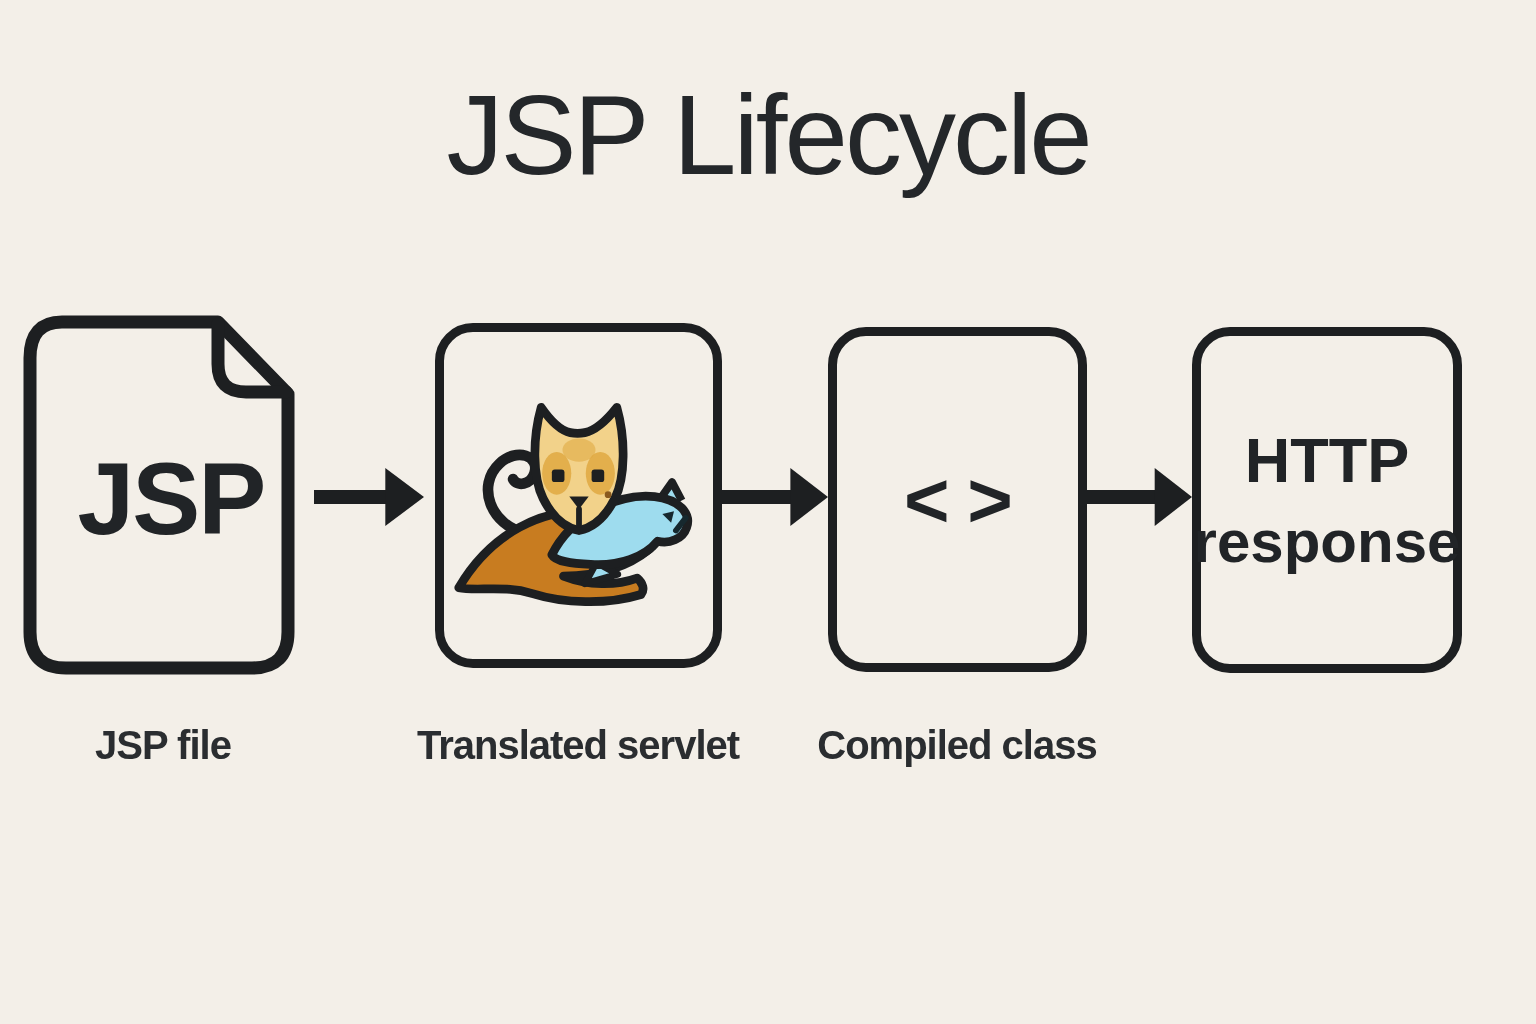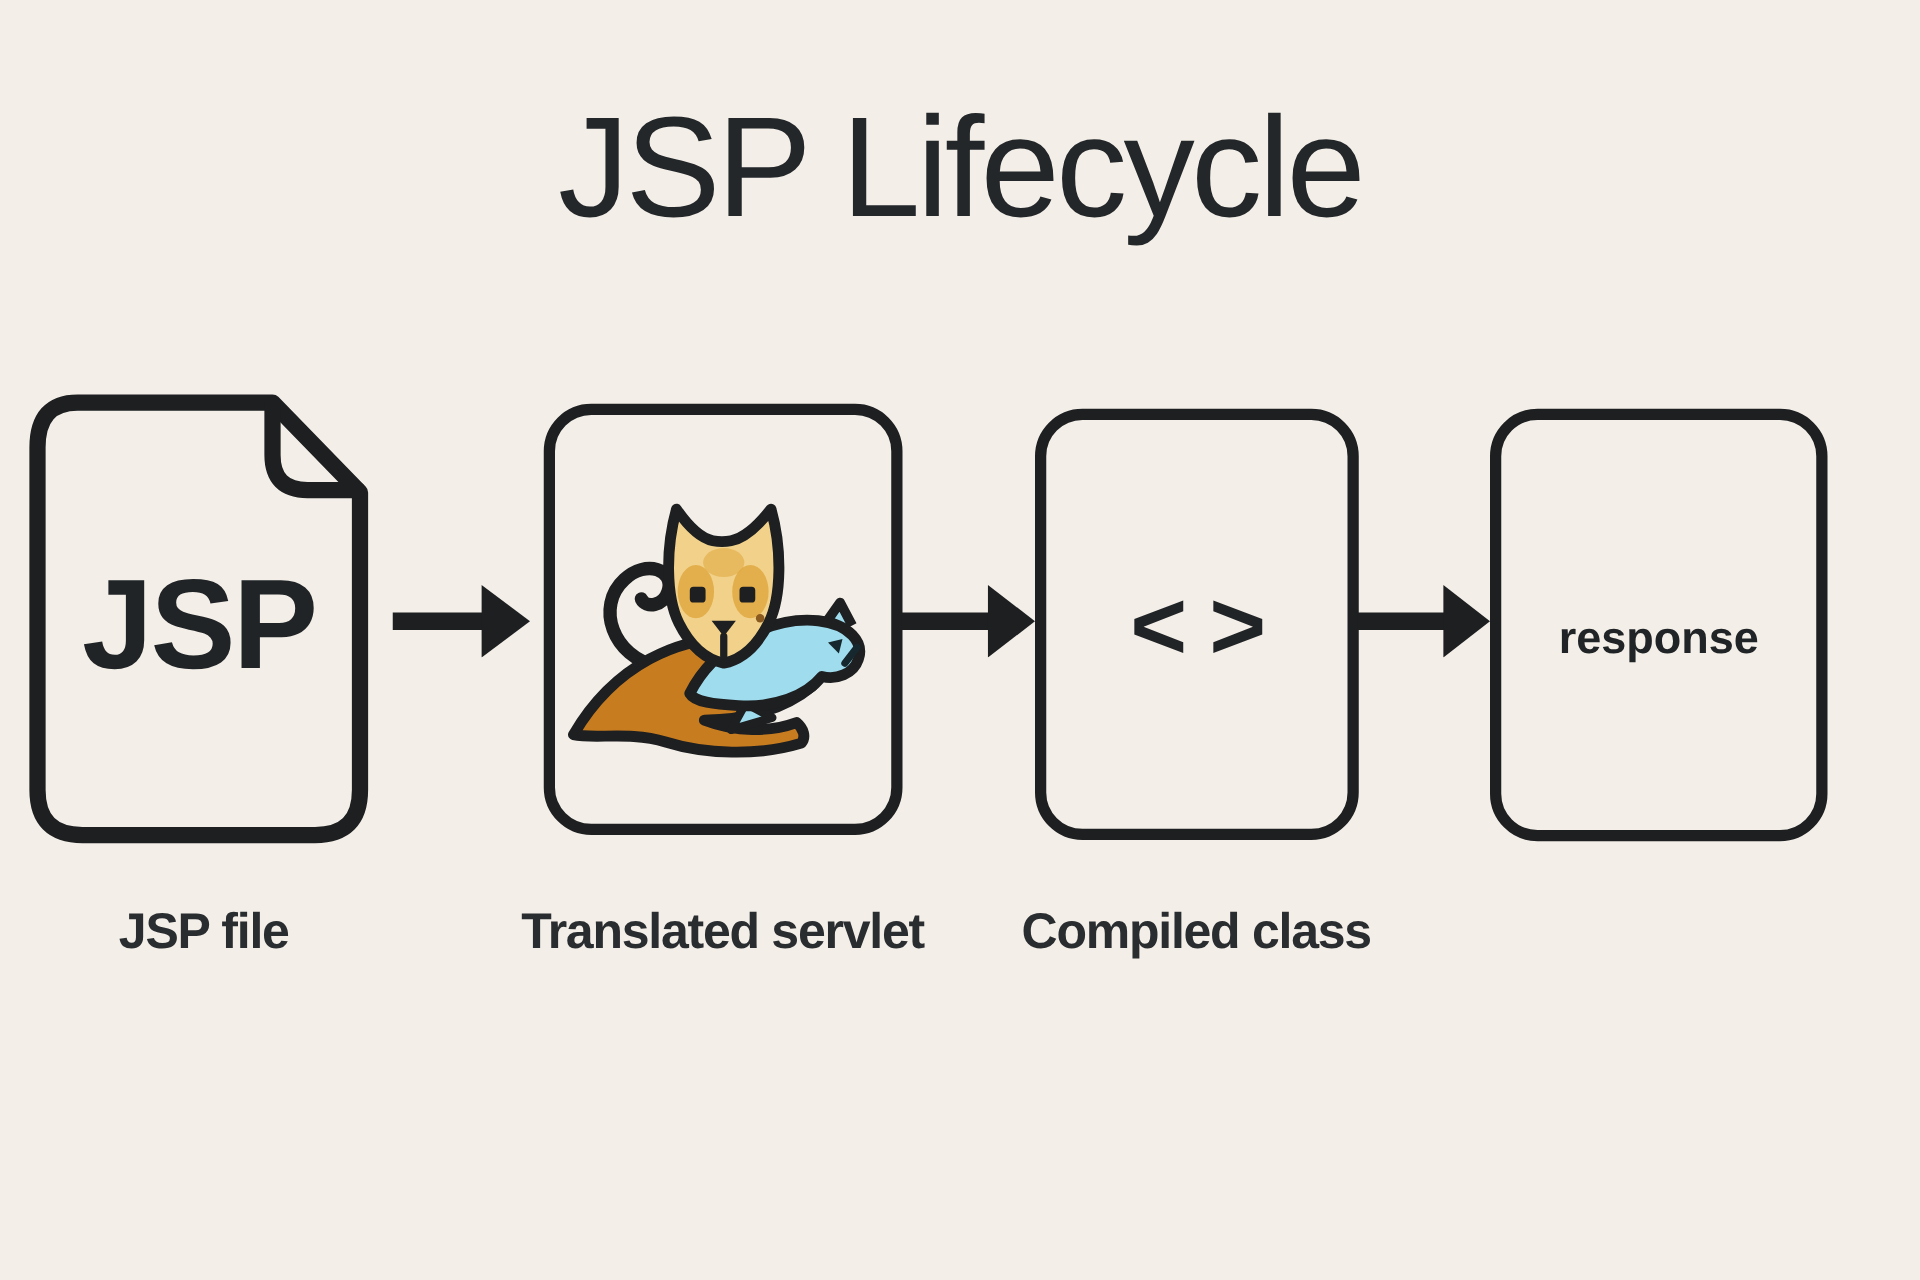--- a/index.html
+++ b/index.html
@@ -28,33 +28,33 @@
   .stage-box{
     position:absolute;border:9px solid var(--ink);border-radius:38px;
     display:flex;flex-direction:column;align-items:center;justify-content:center;
     background:var(--background);
   }
   .box-translated{left:435px;top:323px;width:287px;height:345px;}
   .box-compiled{left:828px;top:327px;width:259px;height:345px;}
   .box-http{left:1192px;top:327px;width:270px;height:346px;}
   .file-icon{position:absolute;left:20px;top:312px;width:278px;height:368px;}
   .file-text{
-    position:absolute;left:20px;top:448px;width:278px;
+    position:absolute;left:32px;top:448px;width:278px;
     text-align:center;font-size:102px;font-weight:700;
     letter-spacing:-2px;color:#212427;line-height:1;
   }
   .arrow{position:absolute;top:468px;height:58px;}
   .arrow-1{left:314px;width:110px;}
   .arrow-2{left:721px;width:107px;}
   .arrow-3{left:1086px;width:106px;}
   .tomcat{width:272px;height:223px;transform:translateY(4px);}
   .code-glyph{font-size:78px;font-weight:700;letter-spacing:-2px;color:#212427;line-height:1;}
   .class-text{font-size:60px;font-weight:700;letter-spacing:-1px;color:#212427;line-height:1;margin-top:26px;}
   .http-line1{font-size:63px;font-weight:700;color:#212427;line-height:1;}
-  .http-line2{font-size:36px;font-weight:700;color:#212427;line-height:1;margin-top:20px;}
+  .http-line2{font-size:60px;font-weight:700;color:#212427;line-height:1;margin-top:20px;}
   .label{
     position:absolute;top:720px;text-align:center;
     font-size:40px;font-weight:700;line-height:1.27;color:#2a2d30;letter-spacing:-1px;
   }
   .label-1{left:0;width:326px;}
   .label-2{left:415px;width:326px;}
   .label-3{left:794px;width:326px;}
   .label-4{left:1167px;width:326px;}
   svg{display:block;}
 </style>
@@ -113,20 +113,21 @@
   <div class="stage-box box-compiled">
     <div class="code-glyph">&lt; &gt;</div>
   </div>
 
   <svg class="arrow arrow-3" viewBox="0 0 108 58" preserveAspectRatio="none">
     <rect x="0" y="22" width="74" height="14" style="fill:var(--ink)"></rect>
     <polygon points="70,0 108,29 70,58" style="fill:var(--ink)"></polygon>
   </svg>
 
   <div class="stage-box box-http">
+    <div class="http-line1">HTTP</div>
     <div class="http-line2">response</div>
   </div>
 
   <div class="label label-1">JSP file</div>
   <div class="label label-3">Compiled class</div>
   <div class="label label-2">Translated servlet</div>
 
 </div>
 
 </body></html>

